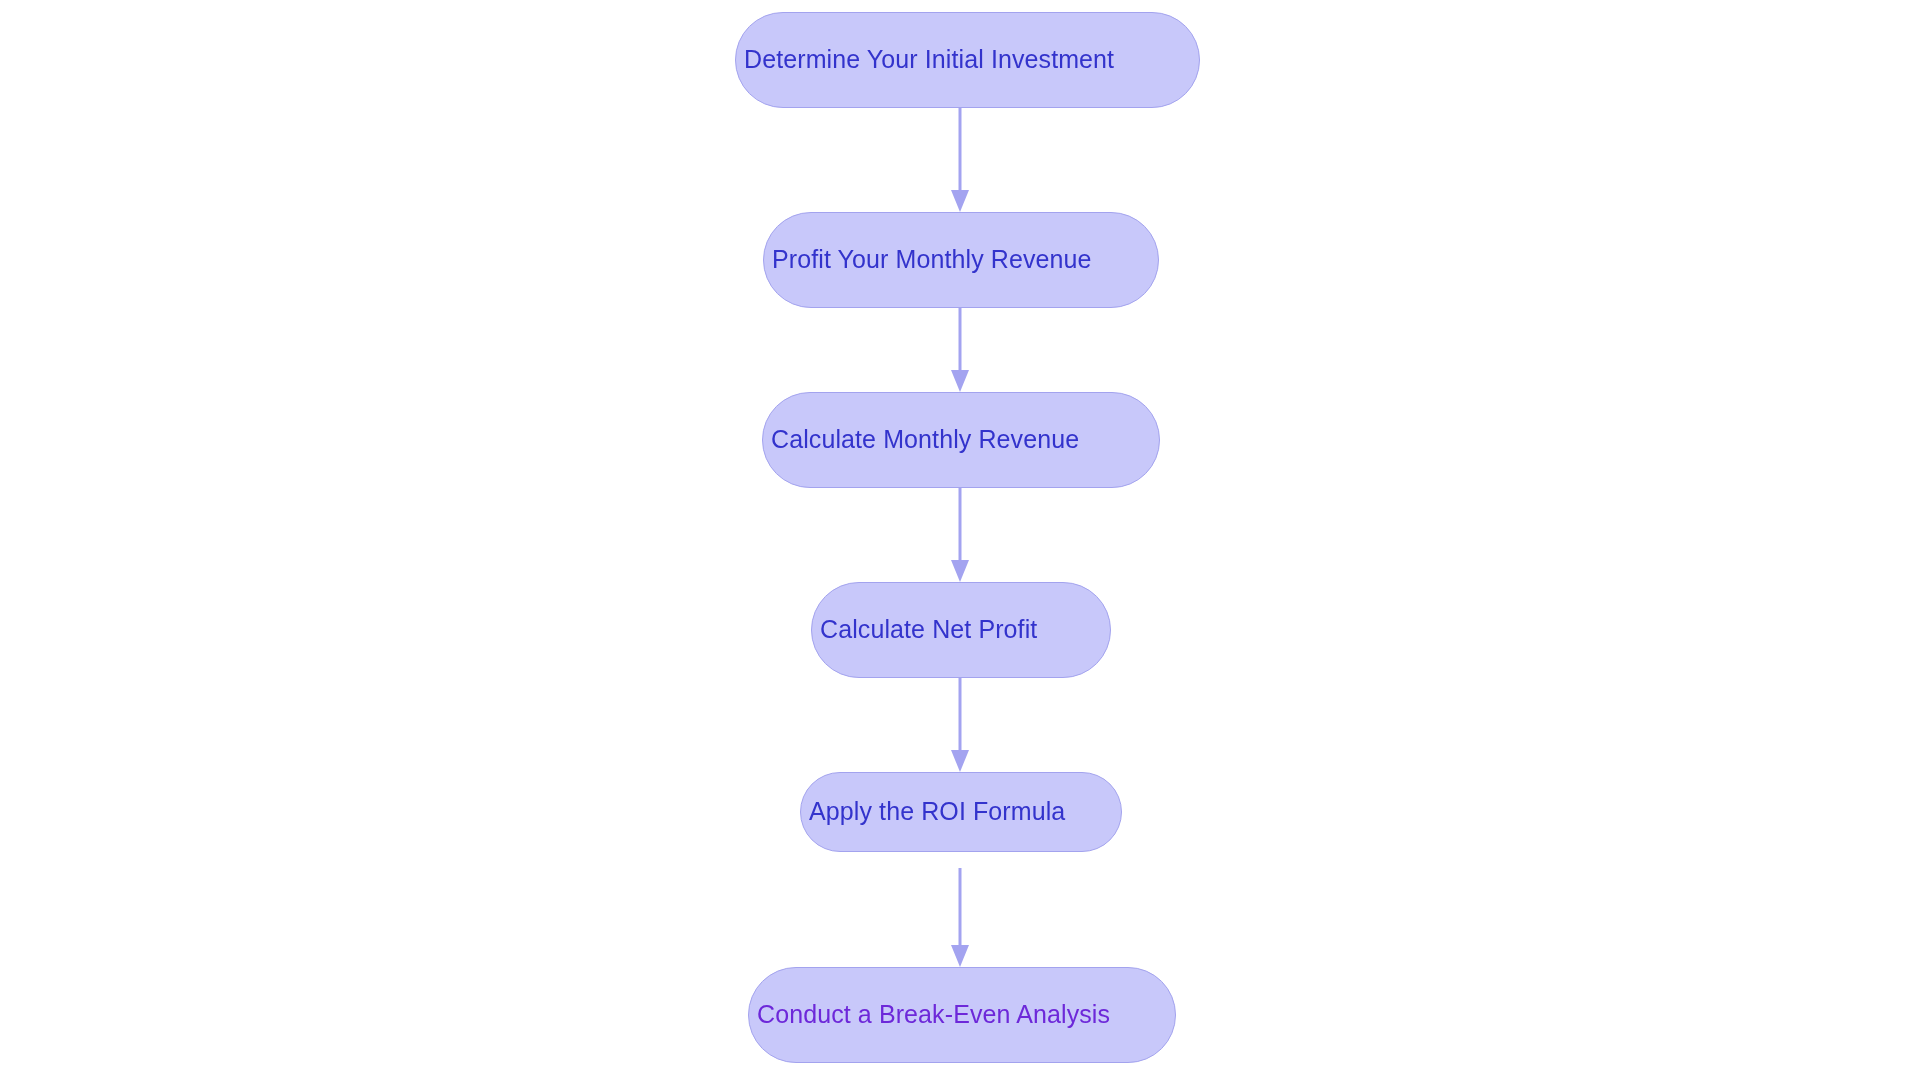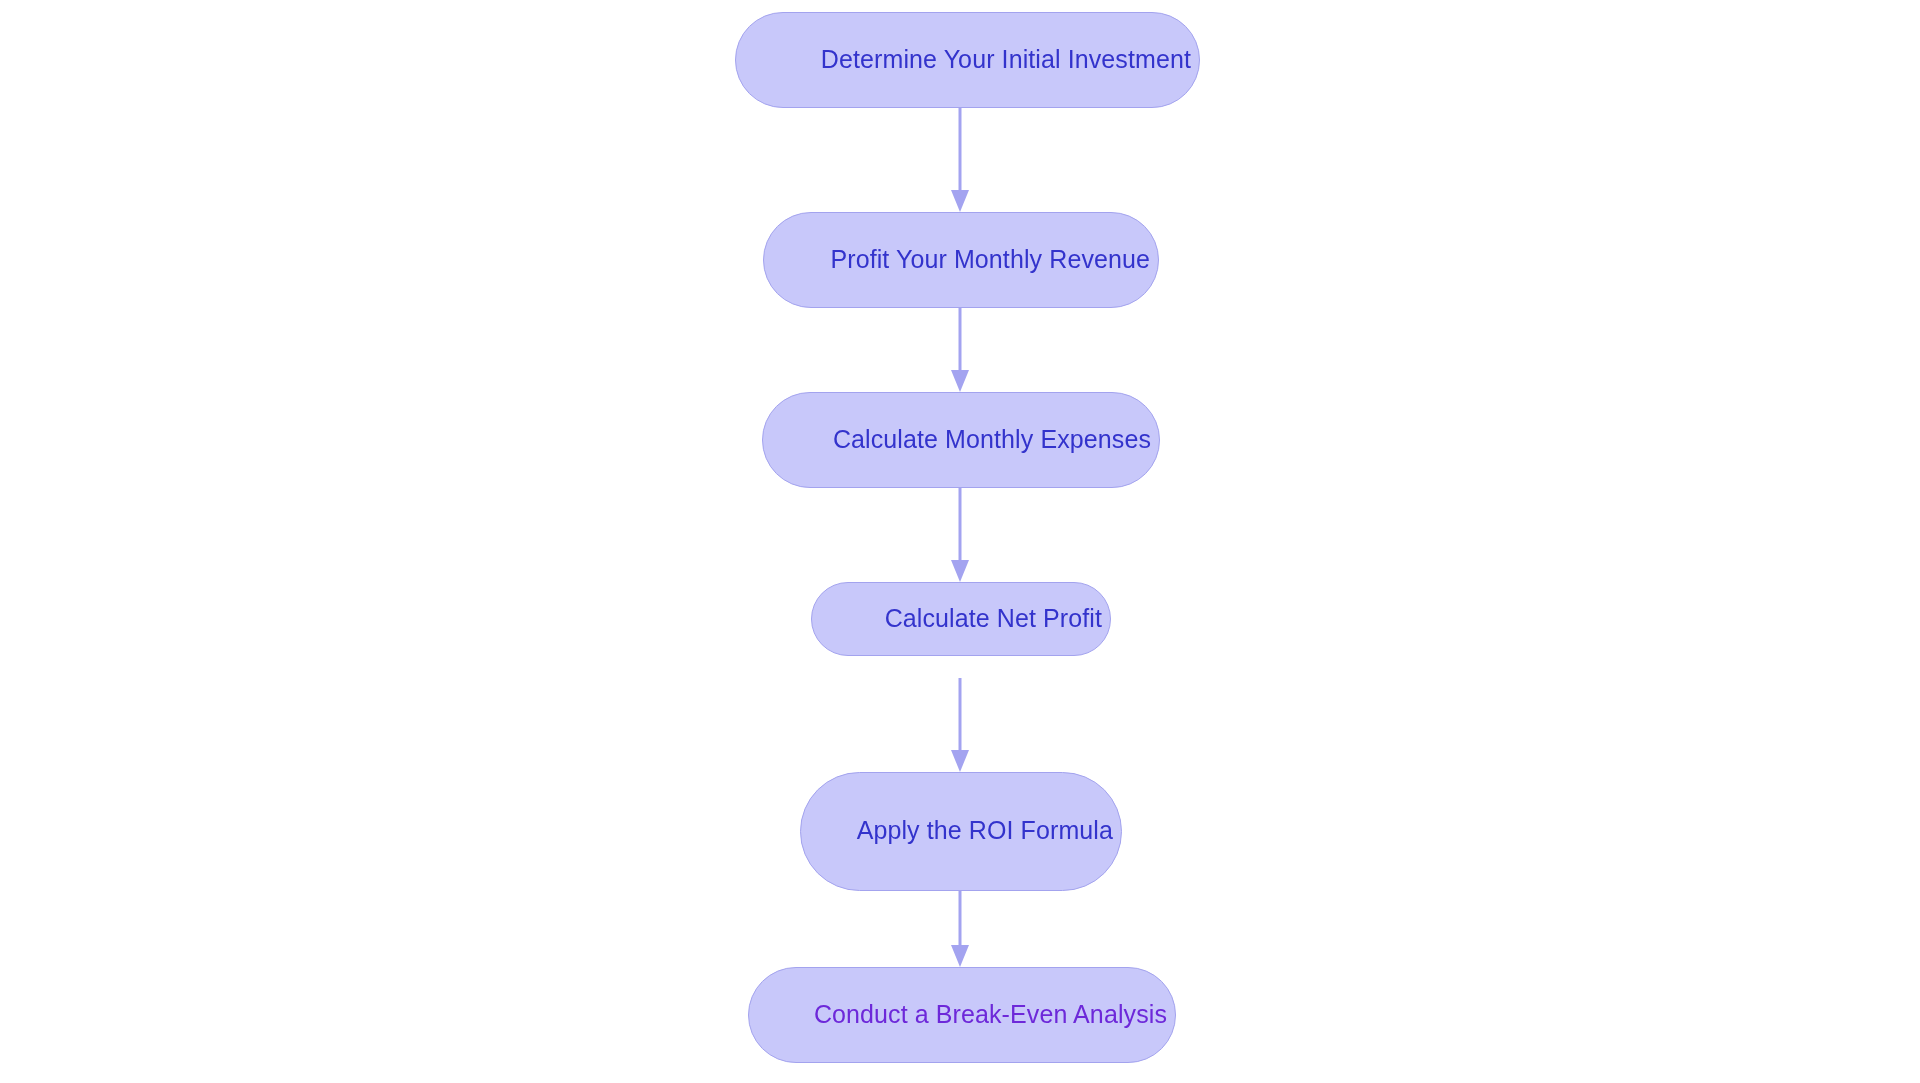--- a/index.html
+++ b/index.html
@@ -37,21 +37,21 @@
     top: 0;
     width: 1920px;
     height: 1083px;
   }
 
   .flow-node {
     position: absolute;
     box-sizing: border-box;
     display: flex;
     align-items: center;
-    justify-content: flex-end;
+    justify-content: flex-start;
     background: #c8c8fa;
     border: 1.6px solid #a3a3ee;
     border-radius: 999px;
     color: #3333cc;
     font-size: 25px;
     font-weight: 400;
     letter-spacing: 0.1px;
     white-space: nowrap;
     line-height: 1;
     -webkit-font-smoothing: antialiased;
@@ -92,26 +92,26 @@
     </svg>
 
   <div class="node-chain">
     <div class="flow-node" style="left: 735px; top: 12px; width: 465px; height: 96px; background: rgb(200, 200, 250); border-color: rgb(163, 163, 238); color: rgb(51, 51, 204);">
       <span class="node-label">Determine Your Initial Investment</span>
     </div>
     <div class="flow-node" style="left: 763px; top: 212px; width: 396px; height: 96px; background: rgb(200, 200, 250); border-color: rgb(163, 163, 238); color: rgb(51, 51, 204);">
       <span class="node-label">Profit Your Monthly Revenue</span>
     </div>
     <div class="flow-node" style="left: 762px; top: 392px; width: 398px; height: 96px; background: rgb(200, 200, 250); border-color: rgb(163, 163, 238); color: rgb(51, 51, 204);">
-      <span class="node-label">Calculate Monthly Expenses</span>
+      <span class="node-label">Calculate Monthly Revenue</span>
     </div>
-    <div class="flow-node" style="left: 811px; top: 582px; width: 300px; height: 74px; background: rgb(200, 200, 250); border-color: rgb(163, 163, 238); color: rgb(51, 51, 204);">
+    <div class="flow-node" style="left: 811px; top: 582px; width: 300px; height: 96px; background: rgb(200, 200, 250); border-color: rgb(163, 163, 238); color: rgb(51, 51, 204);">
       <span class="node-label">Calculate Net Profit</span>
     </div>
-    <div class="flow-node" style="left: 800px; top: 772px; width: 322px; height: 119px; background: rgb(200, 200, 250); border-color: rgb(163, 163, 238); color: rgb(51, 51, 204);">
+    <div class="flow-node" style="left: 800px; top: 772px; width: 322px; height: 80px; background: rgb(200, 200, 250); border-color: rgb(163, 163, 238); color: rgb(51, 51, 204);">
       <span class="node-label">Apply the ROI Formula</span>
     </div>
     <div class="flow-node" style="left: 748px; top: 967px; width: 428px; height: 96px; background: rgb(200, 200, 250); border-color: rgb(163, 163, 238); color: #6d28d9;">
       <span class="node-label">Conduct a Break-Even Analysis</span>
     </div>
   </div>
 
 </div>
 
 </body></html>

